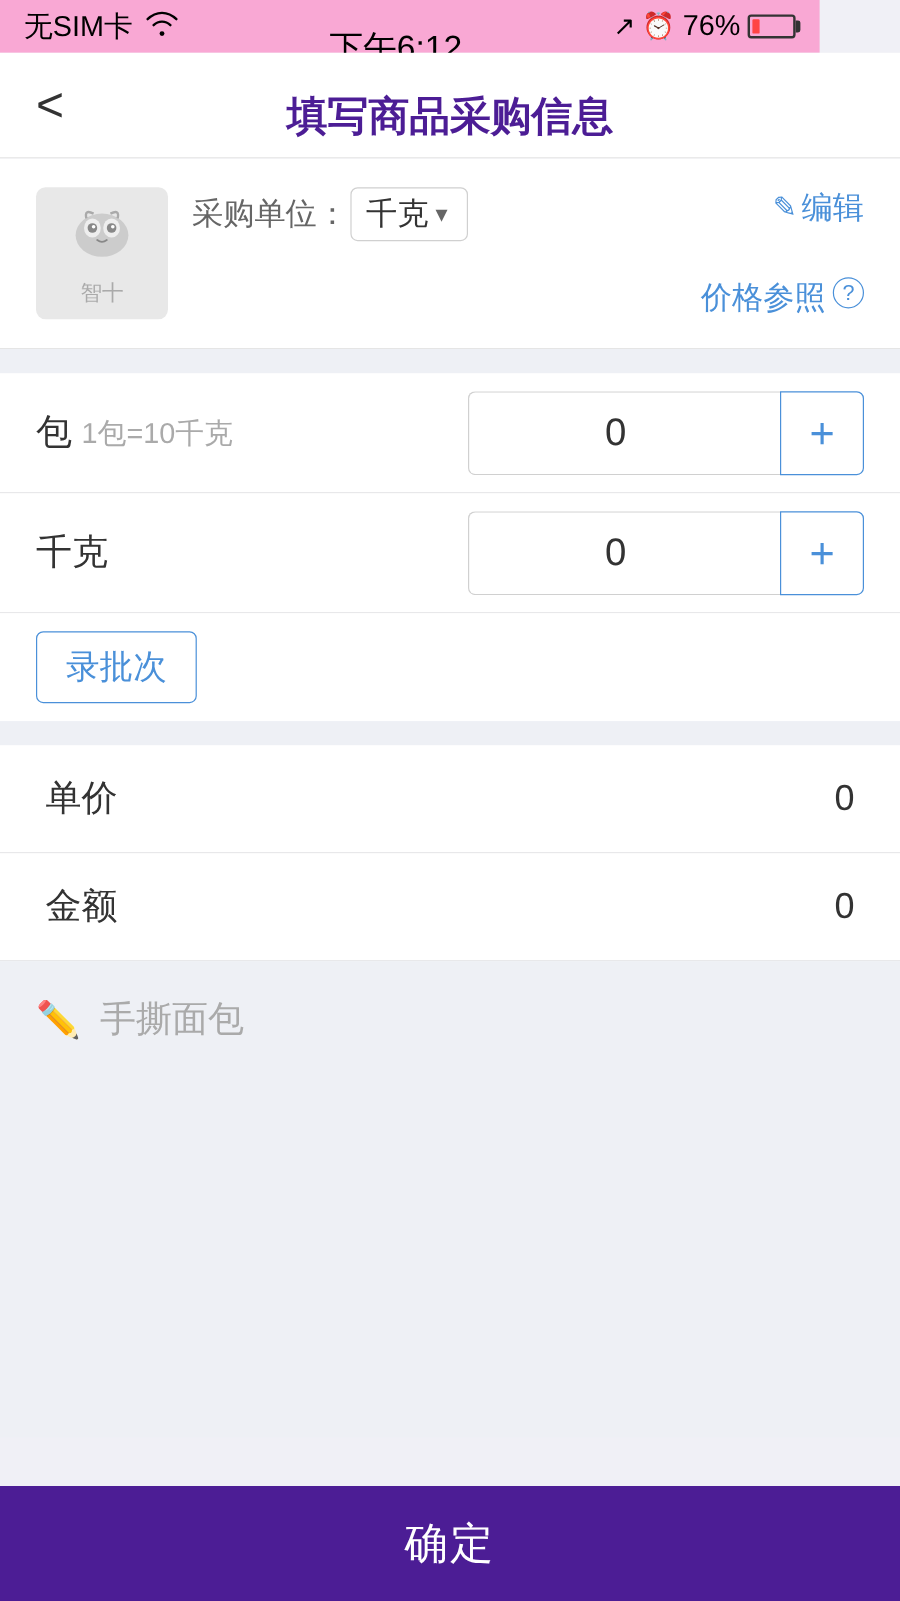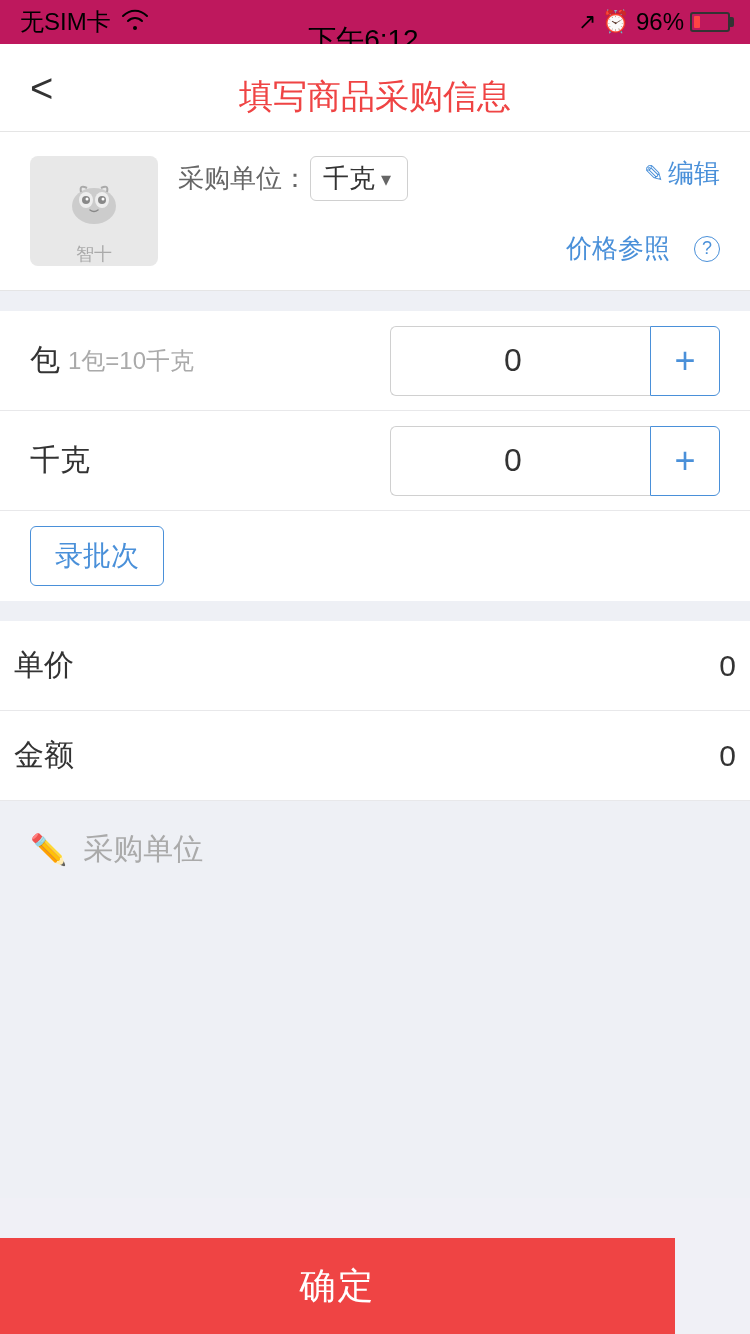--- a/index.html
+++ b/index.html
@@ -8,23 +8,23 @@
       width: 750px;
       min-height: 1334px;
       font-family: -apple-system, "PingFang SC", "Helvetica Neue", Arial, sans-serif;
       background: #f0f0f6;
       font-size: 28px;
       color: #333;
     }
 
     
     .status-bar {
-      width: 750px;
+      width: 683px;
       height: 44px;
-      background: #be185d;
+      background: #f9a8d4;
       display: flex;
       align-items: center;
       justify-content: space-between;
       padding: 0 20px;
       font-size: 24px;
       color: #000;
     }
     .status-left {
       display: flex;
       align-items: center;
@@ -89,42 +89,42 @@
       font-size: 40px;
       color: #333;
       cursor: pointer;
       line-height: 1;
     }
     .nav-title {
       position: absolute;
       left: 50%;
       transform: translateX(-50%);
       font-size: 34px;
-      font-weight: 400;
-      color: #ef4444;
+      font-weight: 700;
+      color: #4c1d95;
       margin-top: 19px;
     }
 
     
     .product-card {
       background: #fff;
       margin-top: 0;
       padding: 24px 30px;
       display: flex;
       align-items: flex-start;
       gap: 20px;
       border-bottom: 1px solid #e5e5e5;
     }
     .product-image {
-      width: 128px;
+      width: 110px;
       height: 110px;
       background: #e8e8e8;
       border-radius: 8px;
       display: flex;
-      align-items: flex-end;
+      align-items: flex-start;
       justify-content: center;
       flex-shrink: 0;
       position: relative;
       overflow: hidden;
     }
     .product-image-logo {
       font-size: 36px;
       color: #999;
       text-align: center;
       line-height: 1;
@@ -172,22 +172,21 @@
       display: flex;
       align-items: center;
       gap: 4px;
       cursor: pointer;
       white-space: nowrap;
     }
     .price-ref {
       font-size: 26px;
       color: #4a90d9;
       display: flex;
-      align-items: center;
-      gap: 24px;
+      gap: 6px;
       cursor: pointer;
       white-space: nowrap;
     }
     .product-right {
       display: flex;
       flex-direction: column;
       align-items: flex-end;
       justify-content: space-between;
       height: 110px;
       gap: 10px;
@@ -276,21 +275,21 @@
 
     
     .info-section {
       background: #fff;
       margin-top: 0;
     }
     .info-row {
       display: flex;
       align-items: center;
       justify-content: space-between;
-      padding: 0 14px;
+      padding: 0 38px;
       height: 90px;
       border-bottom: 1px solid #e8e8ea;
     }
     .info-label {
       font-size: 30px;
       color: #333;
     }
     .info-value {
       font-size: 30px;
       color: #333;
@@ -319,23 +318,23 @@
       background: #eef0f5;
       flex: 1;
       min-height: 300px;
     }
 
     
     .confirm-btn {
       position: fixed;
       bottom: 0;
       left: 0;
-      width: 675px;
+      width: 750px;
       height: 96px;
-      background: #ef4444;
+      background: #4c1d95;
       color: #fff;
       font-size: 36px;
       font-weight: 500;
       border: none;
       display: flex;
       align-items: center;
       justify-content: center;
       cursor: pointer;
       letter-spacing: 2px;
     }
@@ -351,21 +350,21 @@
         <path d="M14 18a2 2 0 1 1 0 4 2 2 0 0 1 0-4z" fill="#000"></path>
         <path d="M7 13c1.9-1.9 4.4-3 7-3s5.1 1.1 7 3" stroke="#000" stroke-width="2" fill="none" stroke-linecap="round"></path>
         <path d="M2 8c3.3-3.3 7.7-5.3 12-5.3s8.7 2 12 5.3" stroke="#000" stroke-width="2" fill="none" stroke-linecap="round"></path>
       </svg>
     </span>
   </div>
   <div class="status-center">下午6:12</div>
   <div class="status-right">
     <span style="font-size:22px;">↗</span>
     <span style="font-size:22px;">⏰</span>
-    <span>96%</span>
+    <span>76%</span>
     <div class="battery-icon">
       <div class="battery-body">
         <div class="battery-fill"></div>
       </div>
     </div>
   </div>
 </div>
 
 <div class="nav-bar">
   <span class="nav-back">&lt;</span>
@@ -448,18 +447,18 @@
     <span class="info-value">0</span>
   </div>
   <div class="info-row">
     <span class="info-label">金额</span>
     <span class="info-value">0</span>
   </div>
 </div>
 
 <div class="remark-section">
   <span class="remark-icon">✏️</span>
-  <span class="remark-text">采购单位</span>
+  <span class="remark-text">手撕面包</span>
 </div>
 
 <div class="empty-area"></div>
 
 <button class="confirm-btn">确定</button>
 
 </body></html>

